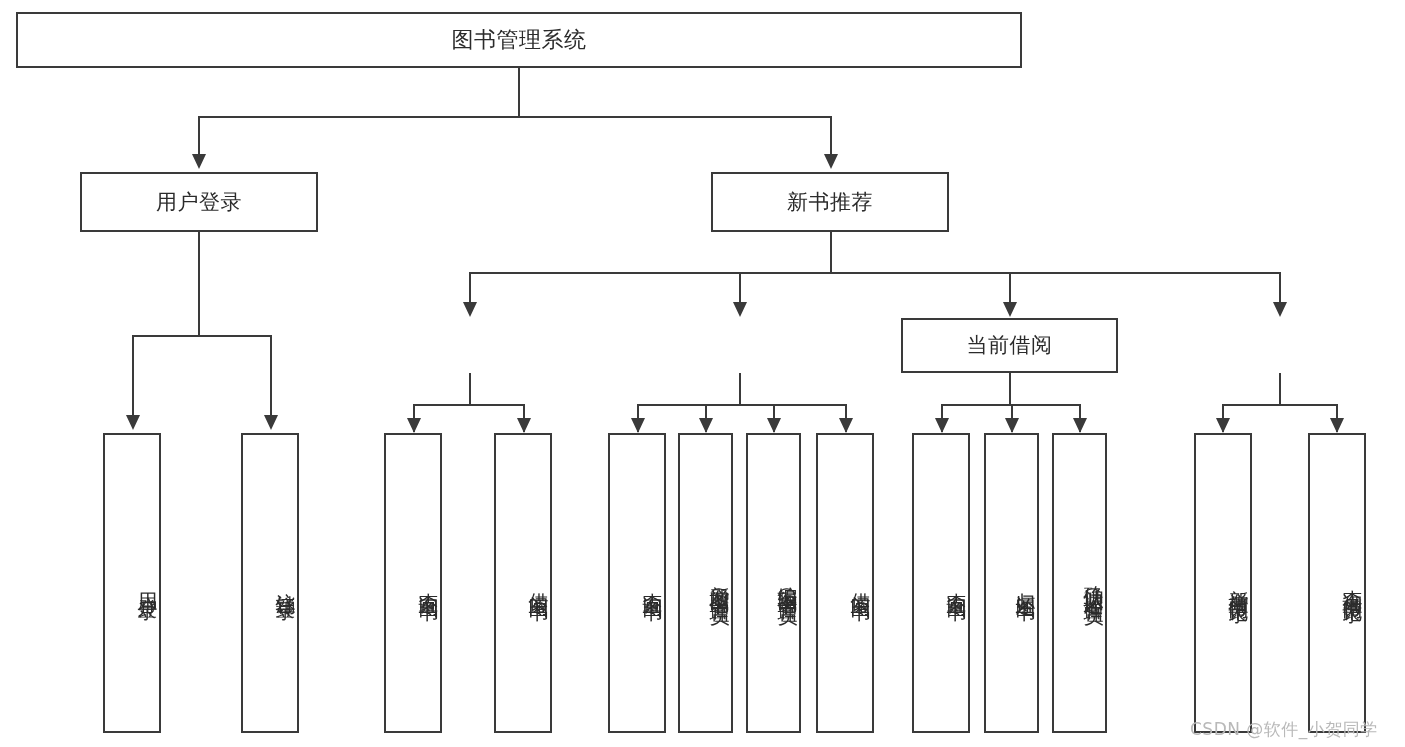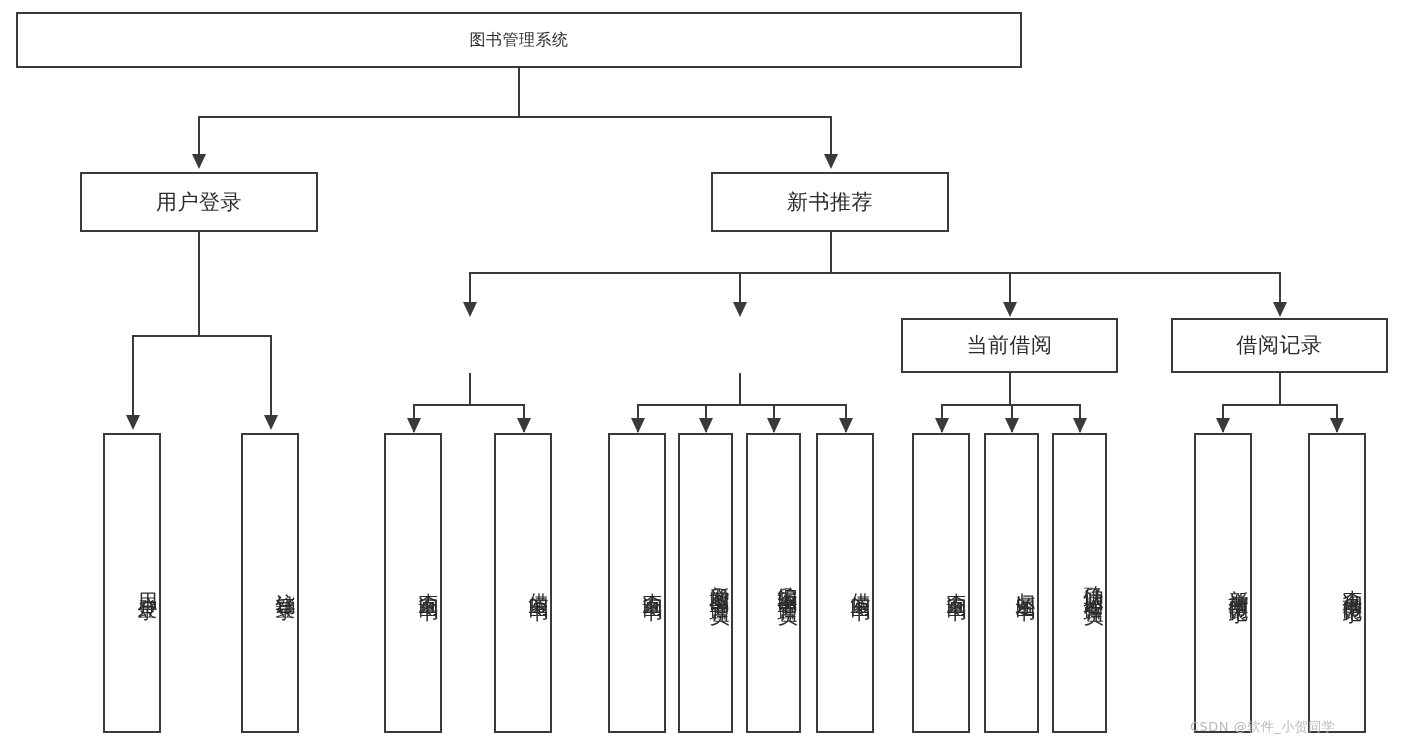--- a/index.html
+++ b/index.html
@@ -29,21 +29,21 @@
     justify-content: center;
     color: #2b2b2b;
     line-height: 1.18;
   }
   .node.h {            
     font-size: 21px;
     letter-spacing: 0.5px;
     white-space: nowrap;
   }
   .node.root {
-    font-size: 16px;
+    font-size: 22px;
   }
   .node.v {            
     font-size: 20px;
     writing-mode: vertical-rl;
     text-orientation: upright;
     letter-spacing: 3px;
     padding-top: 6px;
     padding-bottom: 6px;
     align-items: flex-start;
     justify-content: center;
@@ -66,21 +66,21 @@
     position: absolute;
     width: 0;
     height: 0;
     border-left: 7px solid transparent;
     border-right: 7px solid transparent;
     border-top: 15px solid #3a3a3a;
   }
   
   .watermark {
     position: absolute;
-    font-size: 13px;
+    font-size: 17px;
     color: #b9b9b9;
     white-space: nowrap;
     letter-spacing: 0.5px;
   }
 </style>
 </head>
 <body>
 
 <div id="canvas">
 
@@ -110,21 +110,20 @@
   <div class="ln v" style="left:469px; top:272px; height:32px;"></div>
   <div class="arrow" style="left:463px; top:302px;"></div>
   <div class="ln v" style="left:739px; top:272px; height:32px;"></div>
   <div class="arrow" style="left:733px; top:302px;"></div>
   <div class="ln v" style="left:1009px; top:272px; height:32px;"></div>
   <div class="arrow" style="left:1003px; top:302px;"></div>
   <div class="ln v" style="left:1279px; top:272px; height:32px;"></div>
   <div class="arrow" style="left:1273px; top:302px;"></div>
 
   <div class="node h" style="left:901px; top:318px; width:217px; height:55px;">当前借阅</div>
-  <div class="node h" style="left:1171px; top:318px; width:217px; height:55px;">借阅记录</div>
 
   <div class="ln v" style="left:469px; top:373px; height:33px;"></div>
   <div class="ln h" style="left:413px; top:404px; width:112px;"></div>
   <div class="ln v" style="left:413px; top:404px; height:28px;"></div>
   <div class="arrow" style="left:407px; top:418px;"></div>
   <div class="ln v" style="left:523px; top:404px; height:28px;"></div>
   <div class="arrow" style="left:517px; top:418px;"></div>
 
   <div class="ln v" style="left:739px; top:373px; height:33px;"></div>
   <div class="ln h" style="left:637px; top:404px; width:210px;"></div>

